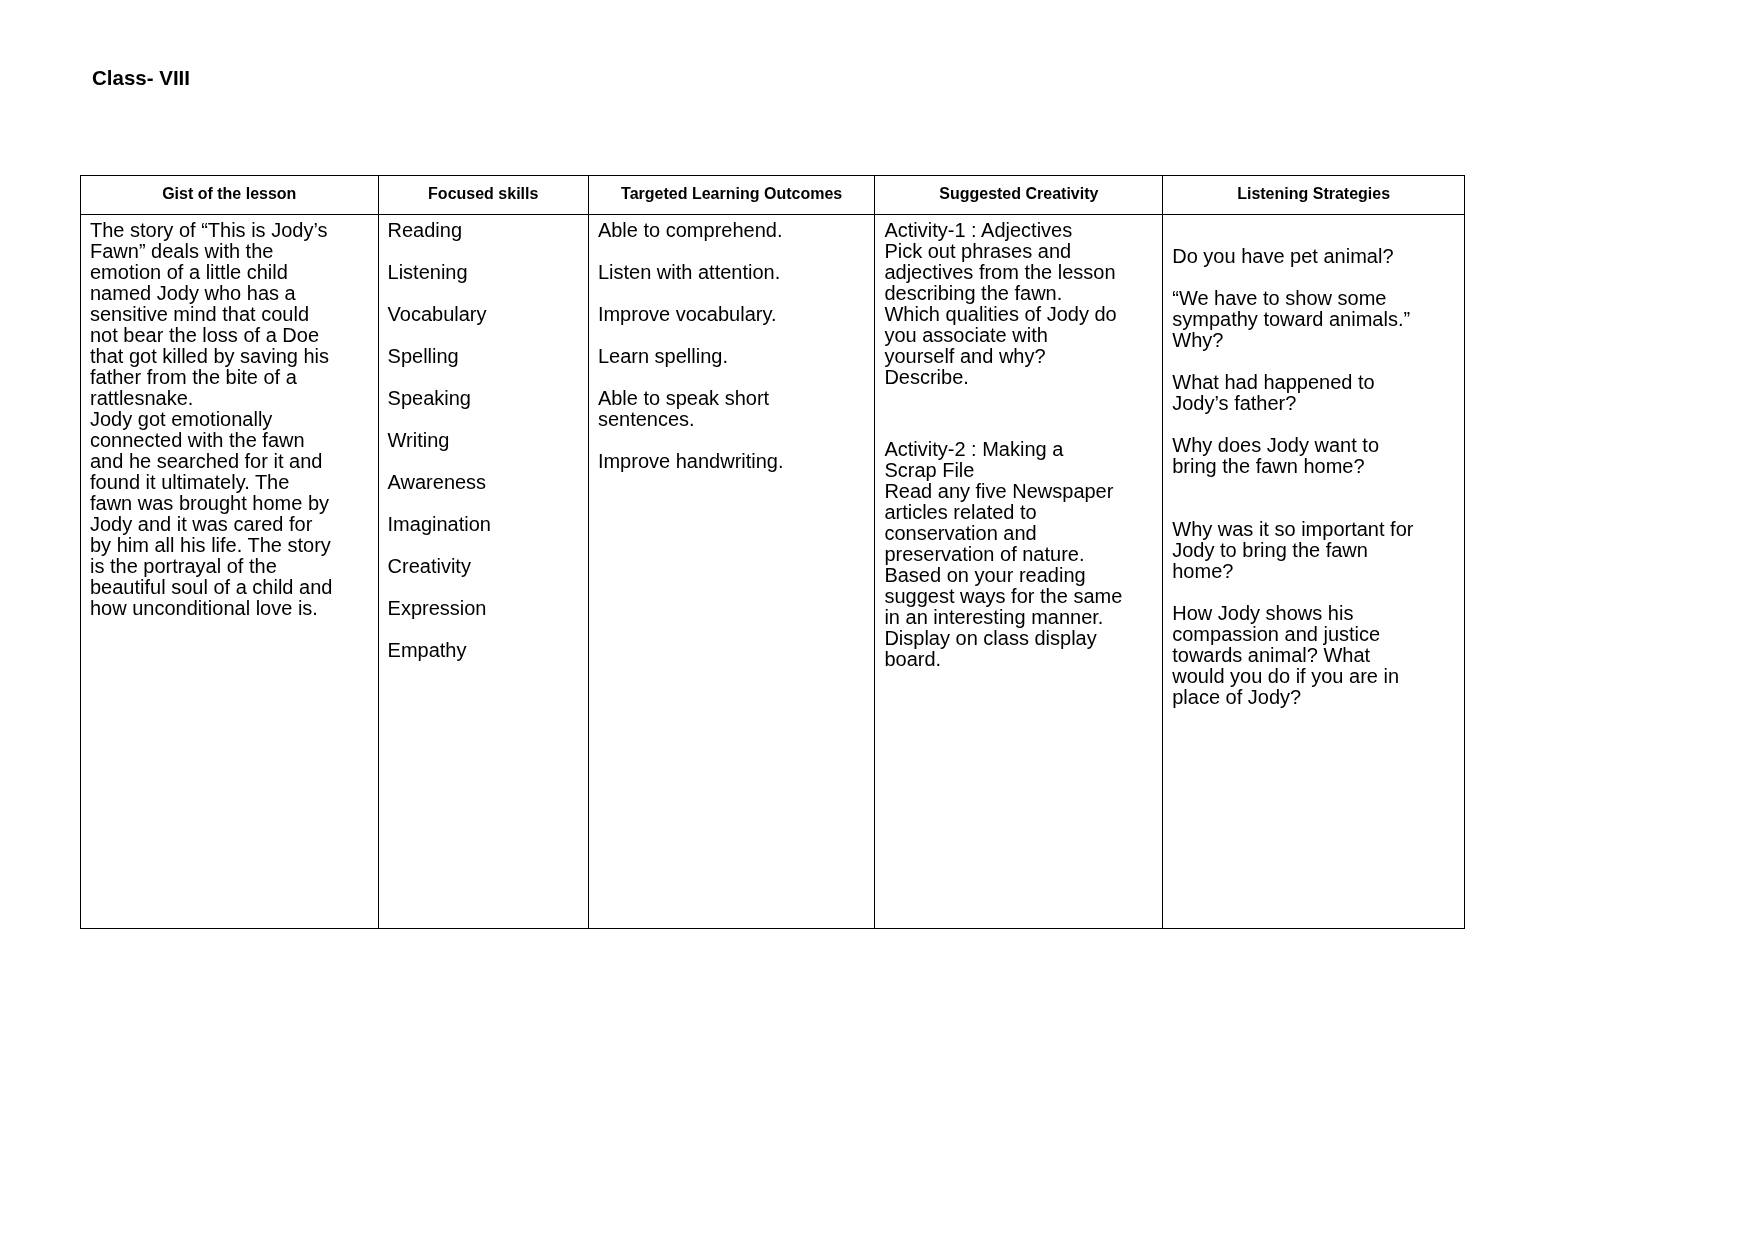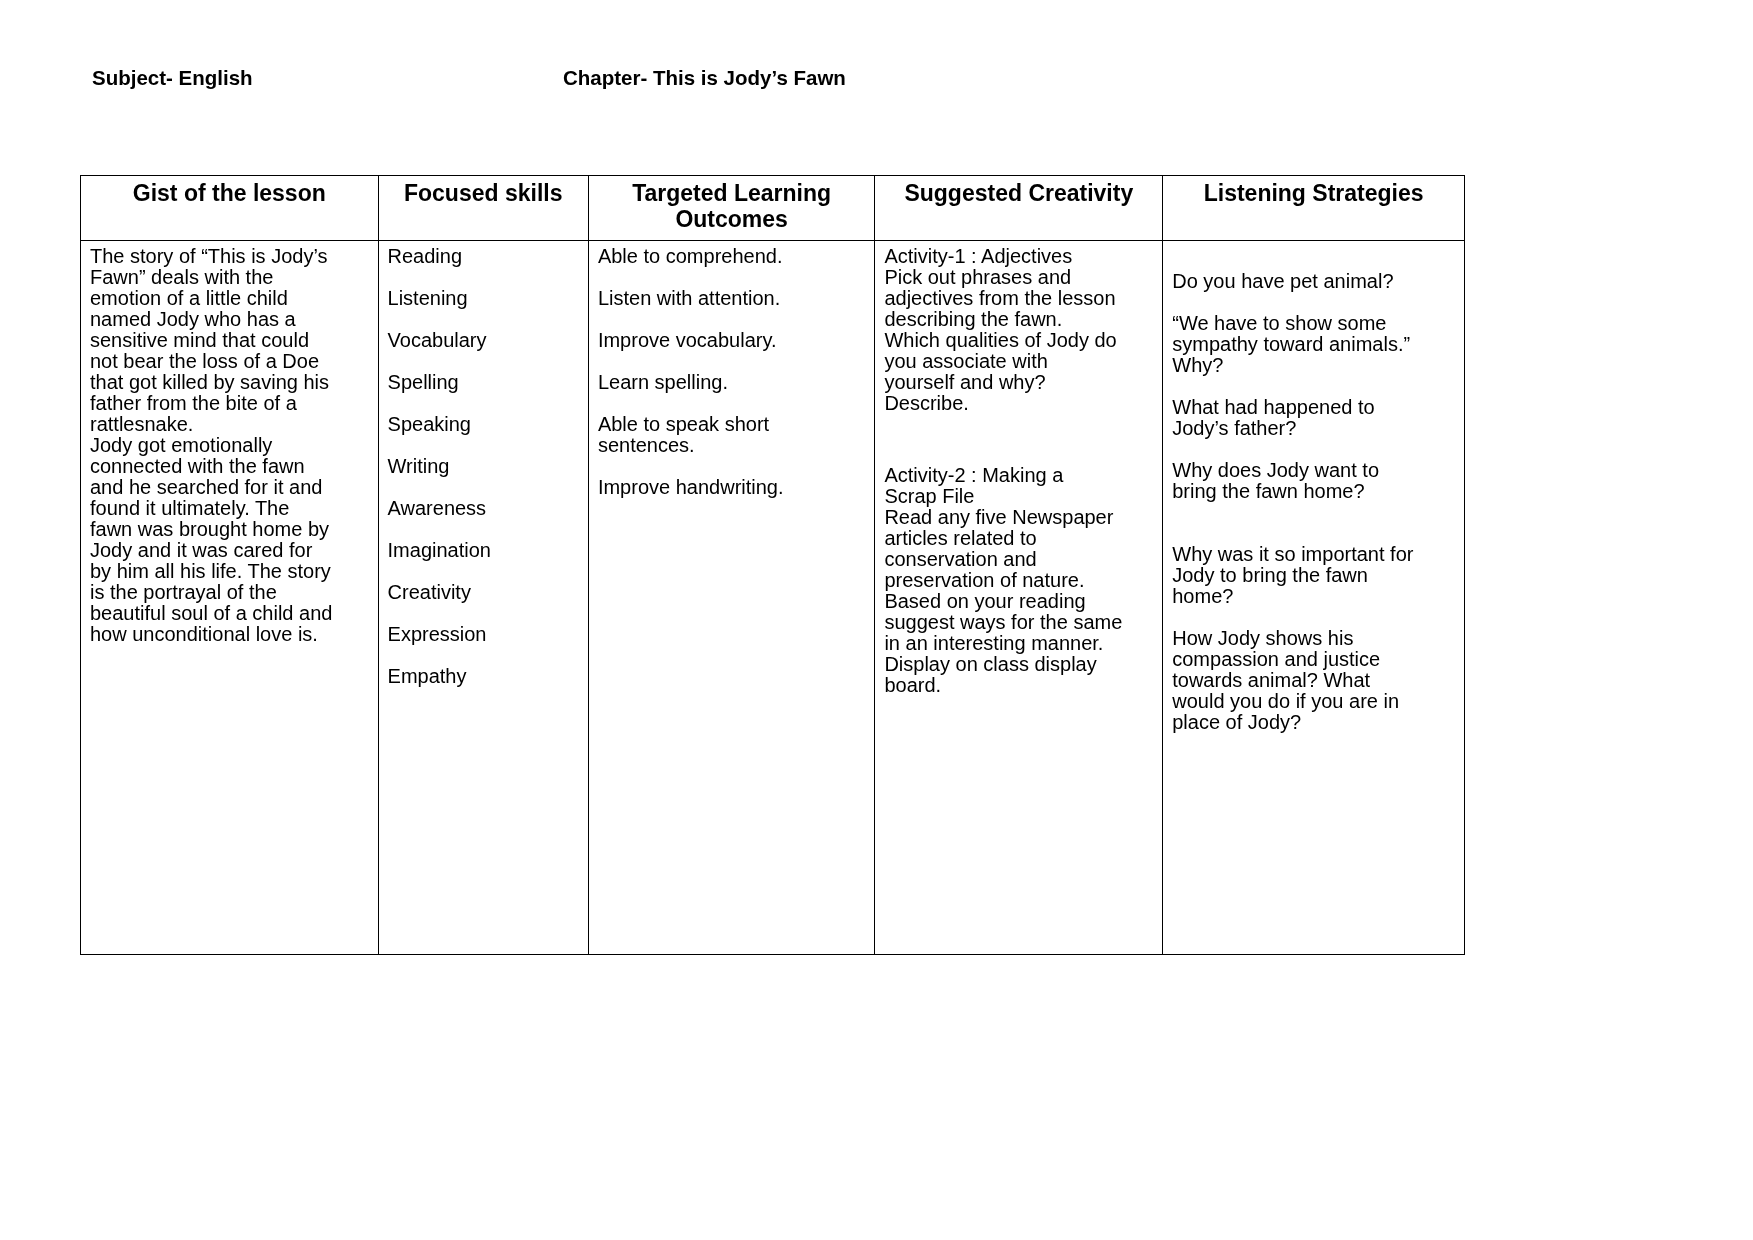--- a/index.html
+++ b/index.html
@@ -32,21 +32,21 @@
     left: 80px;
     top: 175px;
     width: 1385px;
     border-collapse: collapse;
     table-layout: fixed;
   }
   .lesson-table th, .lesson-table td {
     border: 1.5px solid #000000;
   }
   .lesson-table th {
-    font-size: 23px;
+    font-size: 16px;
     font-weight: bold;
     text-align: center;
     vertical-align: top;
     line-height: 25.8px;
     padding: 5px 8px 7px 8px;
   }
   .lesson-table td {
     font-size: 20px;
     vertical-align: top;
     line-height: 21px;
@@ -61,24 +61,21 @@
   .block { white-space: pre-line; }
   .block.bold { font-weight: normal; }
   .gap { width: 100%; }
 </style>
 </head>
 <body>
 
 <div class="page">
 
   <div class="doc-header">
-    <div class="subject-row">
-      <span class="subject-cell">Subject- English</span>
-      <span>Chapter- This is Jody’s Fawn</span>
-    </div>
+    <div>Class- VIII</div>
   </div>
 
   <table class="lesson-table">
     <colgroup>
       <col class="col-1">
         <col class="col-2">
         <col class="col-3">
         <col class="col-4">
         <col class="col-5">
     </colgroup>

